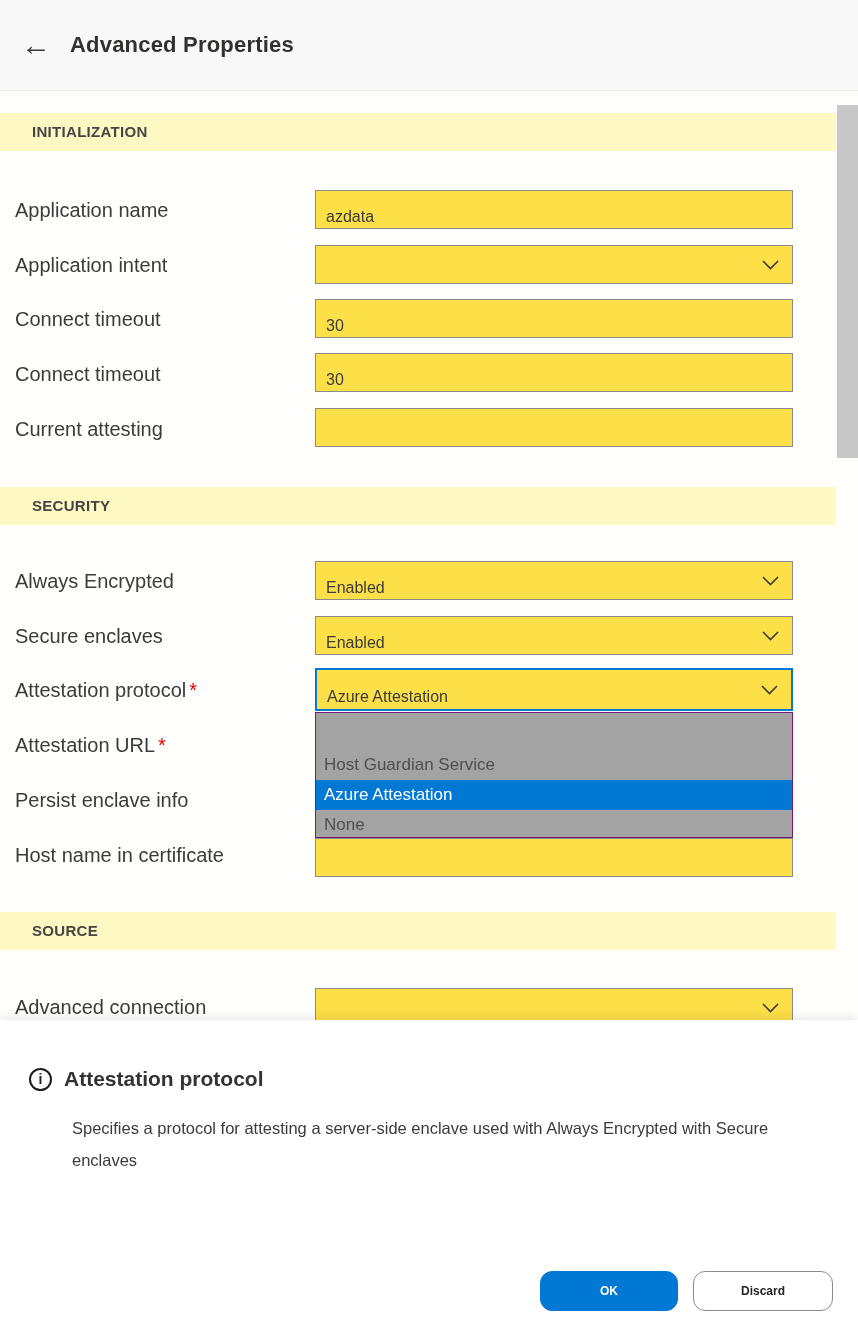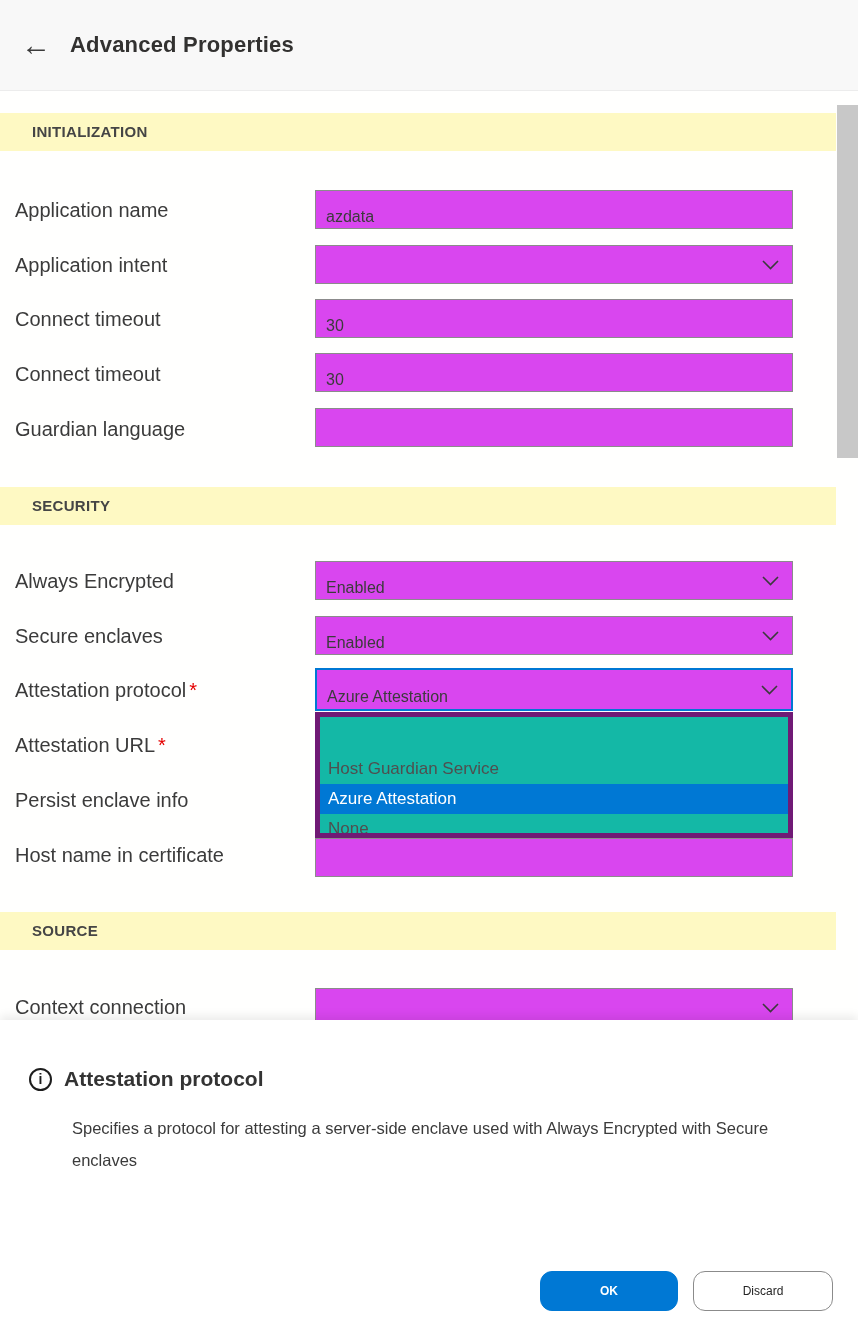--- a/index.html
+++ b/index.html
@@ -16,64 +16,64 @@
 
   
   .band { position:absolute; left:0; width:836px; height:38px; background:#fef9c3;
           font-size:15px; font-weight:700; color:#454545; line-height:38px; padding-left:32px; letter-spacing:.3px; }
   .band-init { top:113px; } .band-sec { top:487px; } .band-src { top:912px;padding-left:32px; }
 
   .flabel { position:absolute; left:15px; width:290px; height:22px; font-size:20px; color:#3b3b3b; line-height:22px; white-space:nowrap; }
   .req { color:#e50000; margin-left:3px; }
 
   .tin, .sel { position:absolute; left:315px; width:478px; height:39px; border:1px solid #8b8b8b;
-               background:#d946ef; font-family:inherit; font-size:16px; color:#3b3b3b; padding:15px 34px 0 10px; }
+               background:#fde047; font-family:inherit; font-size:16px; color:#3b3b3b; padding:15px 34px 0 10px; }
   .tin { padding-right:10px; }
   .sel { display:flex; align-items:center; cursor:pointer; }
   .sel .chev { position:absolute; right:13px; top:50%; transform:translateY(-50%); display:block; }
   .sel-focused { border:2px solid #0078d4; height:43px; top:668px; }
 
   
   .l-appname{top:199px;} .i-appname{top:190px;}
   .l-intent{top:254px;}  .i-intent{top:245px;}
   .l-ctime{top:308px;}   .i-ctime{top:299px;}
   .l-mtime{top:363px;}   .i-mtime{top:353px;}
   .l-lang{top:418px;}    .i-lang{top:408px;}
   .l-ae{top:570px;}      .i-ae{top:561px;}
   .l-enc{top:625px;}     .i-enc{top:616px;}
   .l-ap{top:679px;}
   .l-aurl{top:734px;}    .i-aurl{top:725px; z-index:1;}
   .l-psi{top:789px;}     .i-psi{top:780px; z-index:1;}
   .l-host{top:844px;}    .i-host{top:838px;}
   .l-ctx{top:996px;}     .i-ctx{top:988px;}
 
   
-  .ddlist { position:absolute; left:315px; top:712px; width:478px; height:126px; background:#14b8a6;
-            border:5px solid #701a75; z-index:5; overflow:hidden; }
+  .ddlist { position:absolute; left:315px; top:712px; width:478px; height:126px; background:#a3a3a3;
+            border:1px solid #701a75; z-index:5; overflow:hidden; }
   .dd-opt { height:30px; line-height:30px; padding-left:8px; font-size:17px; color:#4f4f4f; cursor:pointer; white-space:nowrap; }
   .dd-opt-empty { height:37px; }
   .dd-opt-selected { background:#0078d4; color:#ffffff; }
 
   
   .sbar { position:absolute; right:0; top:91px; width:22px; height:929px; background:transparent; }
   .sthumb { position:absolute; left:1px; top:14px; width:21px; height:353px; background:#c8c8c8; }
 
   
   .details { position:absolute; left:0; top:1020px; width:858px; height:318px; background:#ffffff;
              box-shadow:0 -4px 9px rgba(0,0,0,.08); z-index:10; }
   .info-ic { position:absolute; left:29px; top:1068px; width:23px; height:23px; border:2px solid #1d1d1d;
              border-radius:50%; font-size:14px; font-weight:700; color:#1d1d1d; text-align:center; line-height:19px; }
   .det-title { position:absolute; left:64px; top:1067px; font-size:21px; font-weight:700; color:#333333; }
   .det-desc { position:absolute; left:72px; top:1112px; width:740px; font-size:16.5px; color:#3b3b3b; line-height:32px; }
 
   
   .btn { position:absolute; top:1271px; height:40px; border-radius:12px; font-family:inherit;
          font-size:12px; font-weight:700; cursor:pointer; }
   .btn-ok { left:540px; width:138px; background:#0078d4; color:#ffffff; border:1px solid #0078d4; }
-  .btn-discard { left:693px; width:140px; background:#ffffff; color:#252525; border:1px solid #8b8b8b; font-weight:400; }
+  .btn-discard { left:693px; width:140px; background:#ffffff; color:#252525; border:1px solid #8b8b8b; font-weight:700; }
 </style>
 </head>
 <body>
 
 <div class="app">
 
   <div class="hdr">
     <button class="back-btn">←</button>
     <div class="hdr-title">Advanced Properties</div>
   </div>
@@ -92,21 +92,21 @@
         <polyline points="1,1 8.5,8.5 16,1" fill="none" stroke="#3b3b3b" stroke-width="1.6"></polyline>
       </svg>
   </div>
 
   <div class="flabel l-ctime">Connect timeout</div>
   <input class="tin i-ctime" value="30" style="">
 
   <div class="flabel l-mtime">Connect timeout</div>
   <input class="tin i-mtime" value="30" style="">
 
-  <div class="flabel l-lang">Guardian language</div>
+  <div class="flabel l-lang">Current attesting</div>
   <input class="tin i-lang" value="" style="">
 
   <div class="flabel l-ae">Always Encrypted</div>
   <div class="sel i-ae">
     <span>Enabled</span>
     <svg class="chev" width="17" height="10" viewBox="0 0 17 10">
         <polyline points="1,1 8.5,8.5 16,1" fill="none" stroke="#3b3b3b" stroke-width="1.6"></polyline>
       </svg>
   </div>
 
@@ -139,21 +139,21 @@
   <div class="flabel l-host">Host name in certificate</div>
   <input class="tin i-host" value="" style="">
 
   <div class="ddlist">
     <div class="dd-opt dd-opt-empty"></div>
     <div class="dd-opt">Host Guardian Service</div>
     <div class="dd-opt dd-opt-selected">Azure Attestation</div>
     <div class="dd-opt">None</div>
   </div>
 
-  <div class="flabel l-ctx">Context connection</div>
+  <div class="flabel l-ctx">Advanced connection</div>
   <div class="sel i-ctx">
     <span></span>
     <svg class="chev" width="17" height="10" viewBox="0 0 17 10">
         <polyline points="1,1 8.5,8.5 16,1" fill="none" stroke="#3b3b3b" stroke-width="1.6"></polyline>
       </svg>
   </div>
 
   <div class="sbar">
     <div class="sthumb"></div>
   </div>

